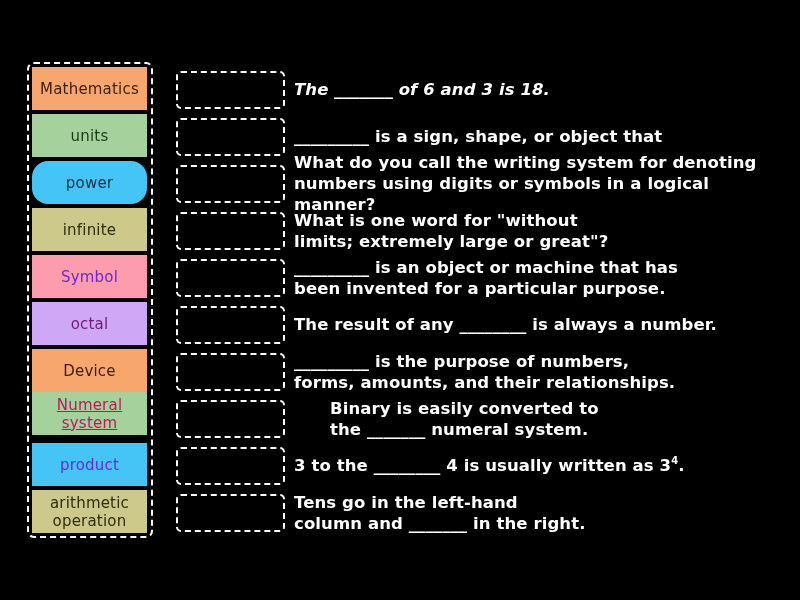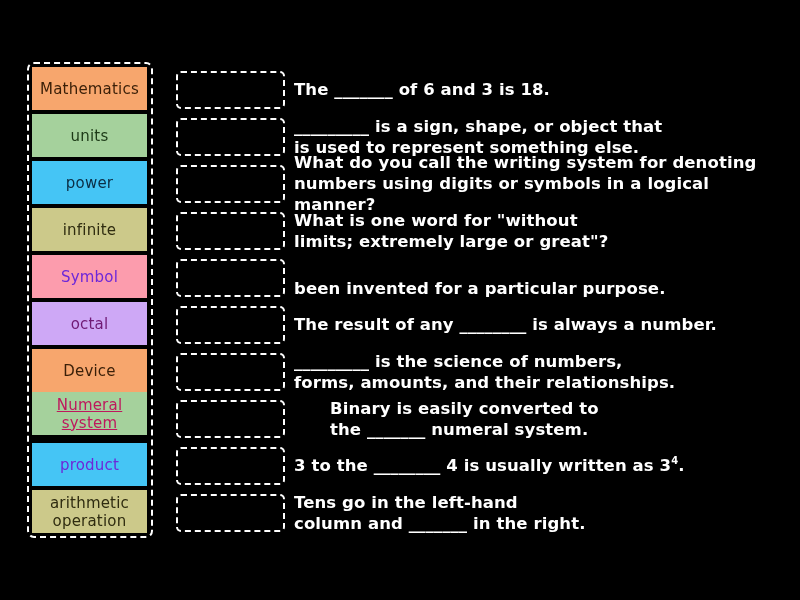--- a/index.html
+++ b/index.html
@@ -58,21 +58,21 @@
 
 <div class="stage">
   <div class="tile-bank"></div>
   <div id="tiles">
       <div class="tile" style="top: 67px; background: rgb(247, 166, 109); color: rgb(58, 31, 8);">
         <span>Mathematics</span>
       </div>
       <div class="tile" style="top: 114px; background: rgb(165, 209, 156); color: rgb(29, 58, 23);">
         <span>units</span>
       </div>
-      <div class="tile" style="top: 161px; background: rgb(69, 197, 245); color: rgb(11, 46, 69);">
+      <div class="tile" style="top: 161px; background: rgb(69, 197, 245); color: rgb(11, 46, 69); border-radius: 16px;">
         <span>power</span>
       </div>
       <div class="tile" style="top: 208px; background: rgb(204, 201, 138); color: rgb(47, 44, 16);">
         <span>infinite</span>
       </div>
       <div class="tile" style="top: 255px; background: rgb(252, 156, 173); color: #6d28d9;">
         <span>Symbol</span>
       </div>
       <div class="tile" style="top: 302px; background: rgb(206, 168, 246); color: #701a75;">
         <span>octal</span>
@@ -96,40 +96,40 @@
       <div class="drop-zone" style="top: 165px;"></div>
       <div class="drop-zone" style="top: 212px;"></div>
       <div class="drop-zone" style="top: 259px;"></div>
       <div class="drop-zone" style="top: 306px;"></div>
       <div class="drop-zone" style="top: 353px;"></div>
       <div class="drop-zone" style="top: 400px;"></div>
       <div class="drop-zone" style="top: 447px;"></div>
       <div class="drop-zone" style="top: 494px;"></div>
     </div>
   <div id="questions">
-      <div class="question" style="top: 66px;">
+      <div class="question" style="top: 66px; font-style: italic;">
         <div><span>The _______ of 6 and 3 is 18.</span></div>
       </div>
       <div class="question" style="top: 113px;">
-        <div><span>_________ is a sign, shape, or object that</span><br><span>is used to represent something else.</span></div>
+        <div><span>_________ is a sign, shape, or object that</span><br></div>
       </div>
       <div class="question" style="top: 160px;">
         <div><span>What do you call the writing system for denoting</span><br><span>numbers using digits or symbols in a logical manner?</span></div>
       </div>
       <div class="question" style="top: 207px;">
         <div><span>What is one word for "without</span><br><span>limits; extremely large or great"?</span></div>
       </div>
       <div class="question" style="top: 254px;">
-        <div><br><span>been invented for a particular purpose.</span></div>
+        <div><span>_________ is an object or machine that has</span><br><span>been invented for a particular purpose.</span></div>
       </div>
       <div class="question" style="top: 301px;">
         <div><span>The result of any ________ is always a number.</span></div>
       </div>
       <div class="question" style="top: 348px;">
-        <div><span>_________ is the science of numbers,</span><br><span>forms, amounts, and their relationships.</span></div>
+        <div><span>_________ is the purpose of numbers,</span><br><span>forms, amounts, and their relationships.</span></div>
       </div>
       <div class="question" style="top: 395px; margin-left: 36px;">
         <div><span>Binary is easily converted to</span><br><span>the _______ numeral system.</span></div>
       </div>
       <div class="question" style="top: 442px;">
         <div><span>3 to the ________ 4 is usually written as 3</span><sup>4</sup><span>.</span></div>
       </div>
       <div class="question" style="top: 489px;">
         <div><span>Tens go in the left-hand</span><br><span>column and _______ in the right.</span></div>
       </div>

